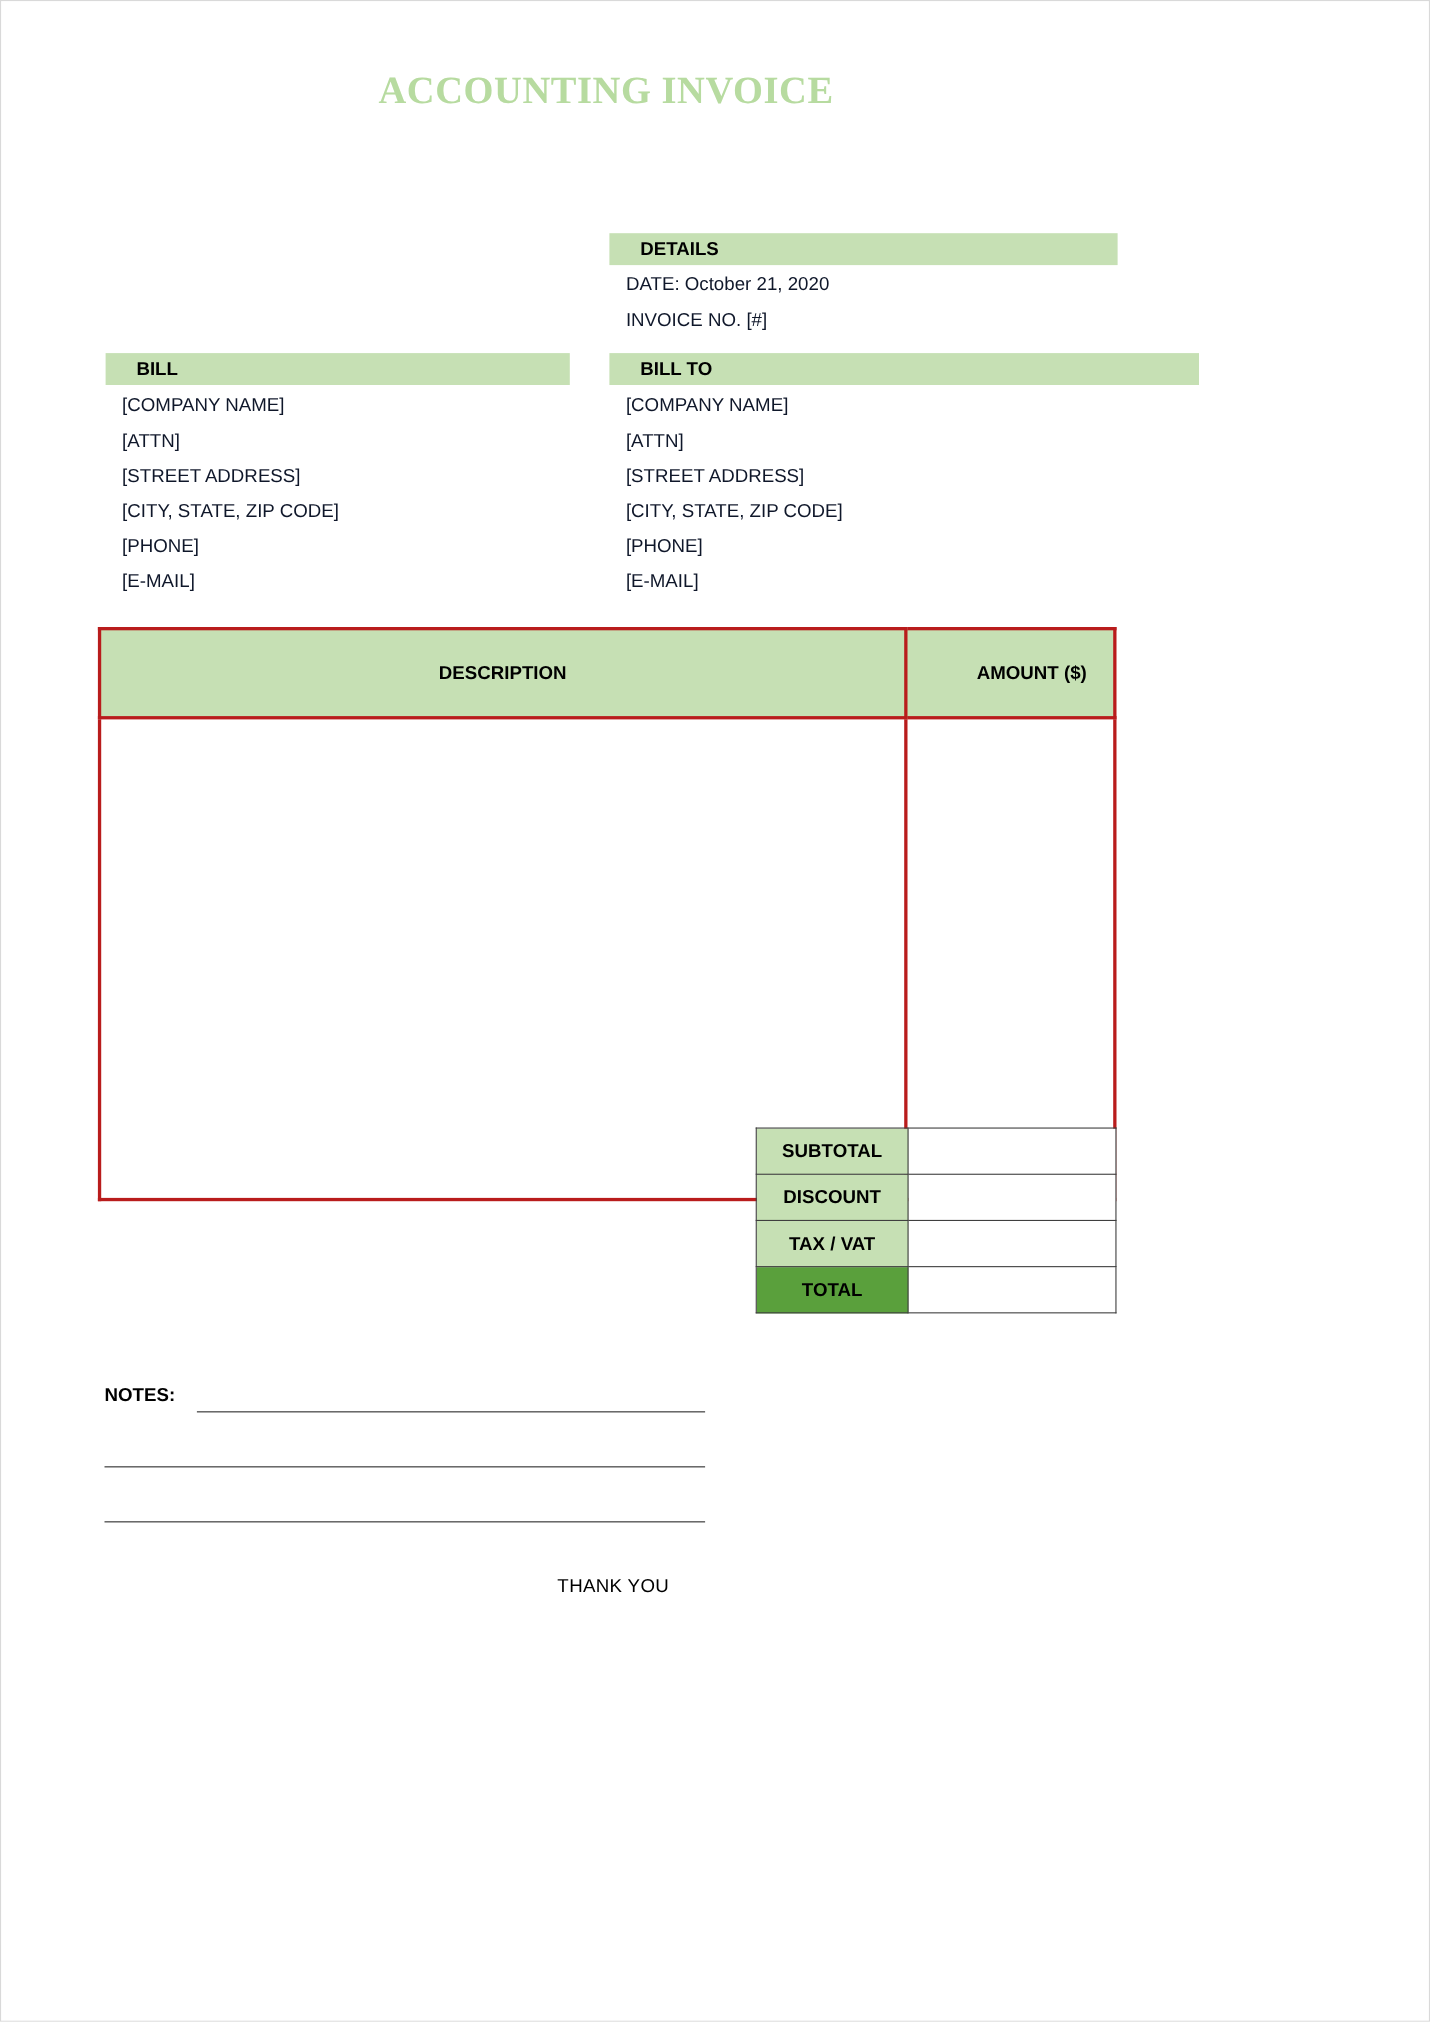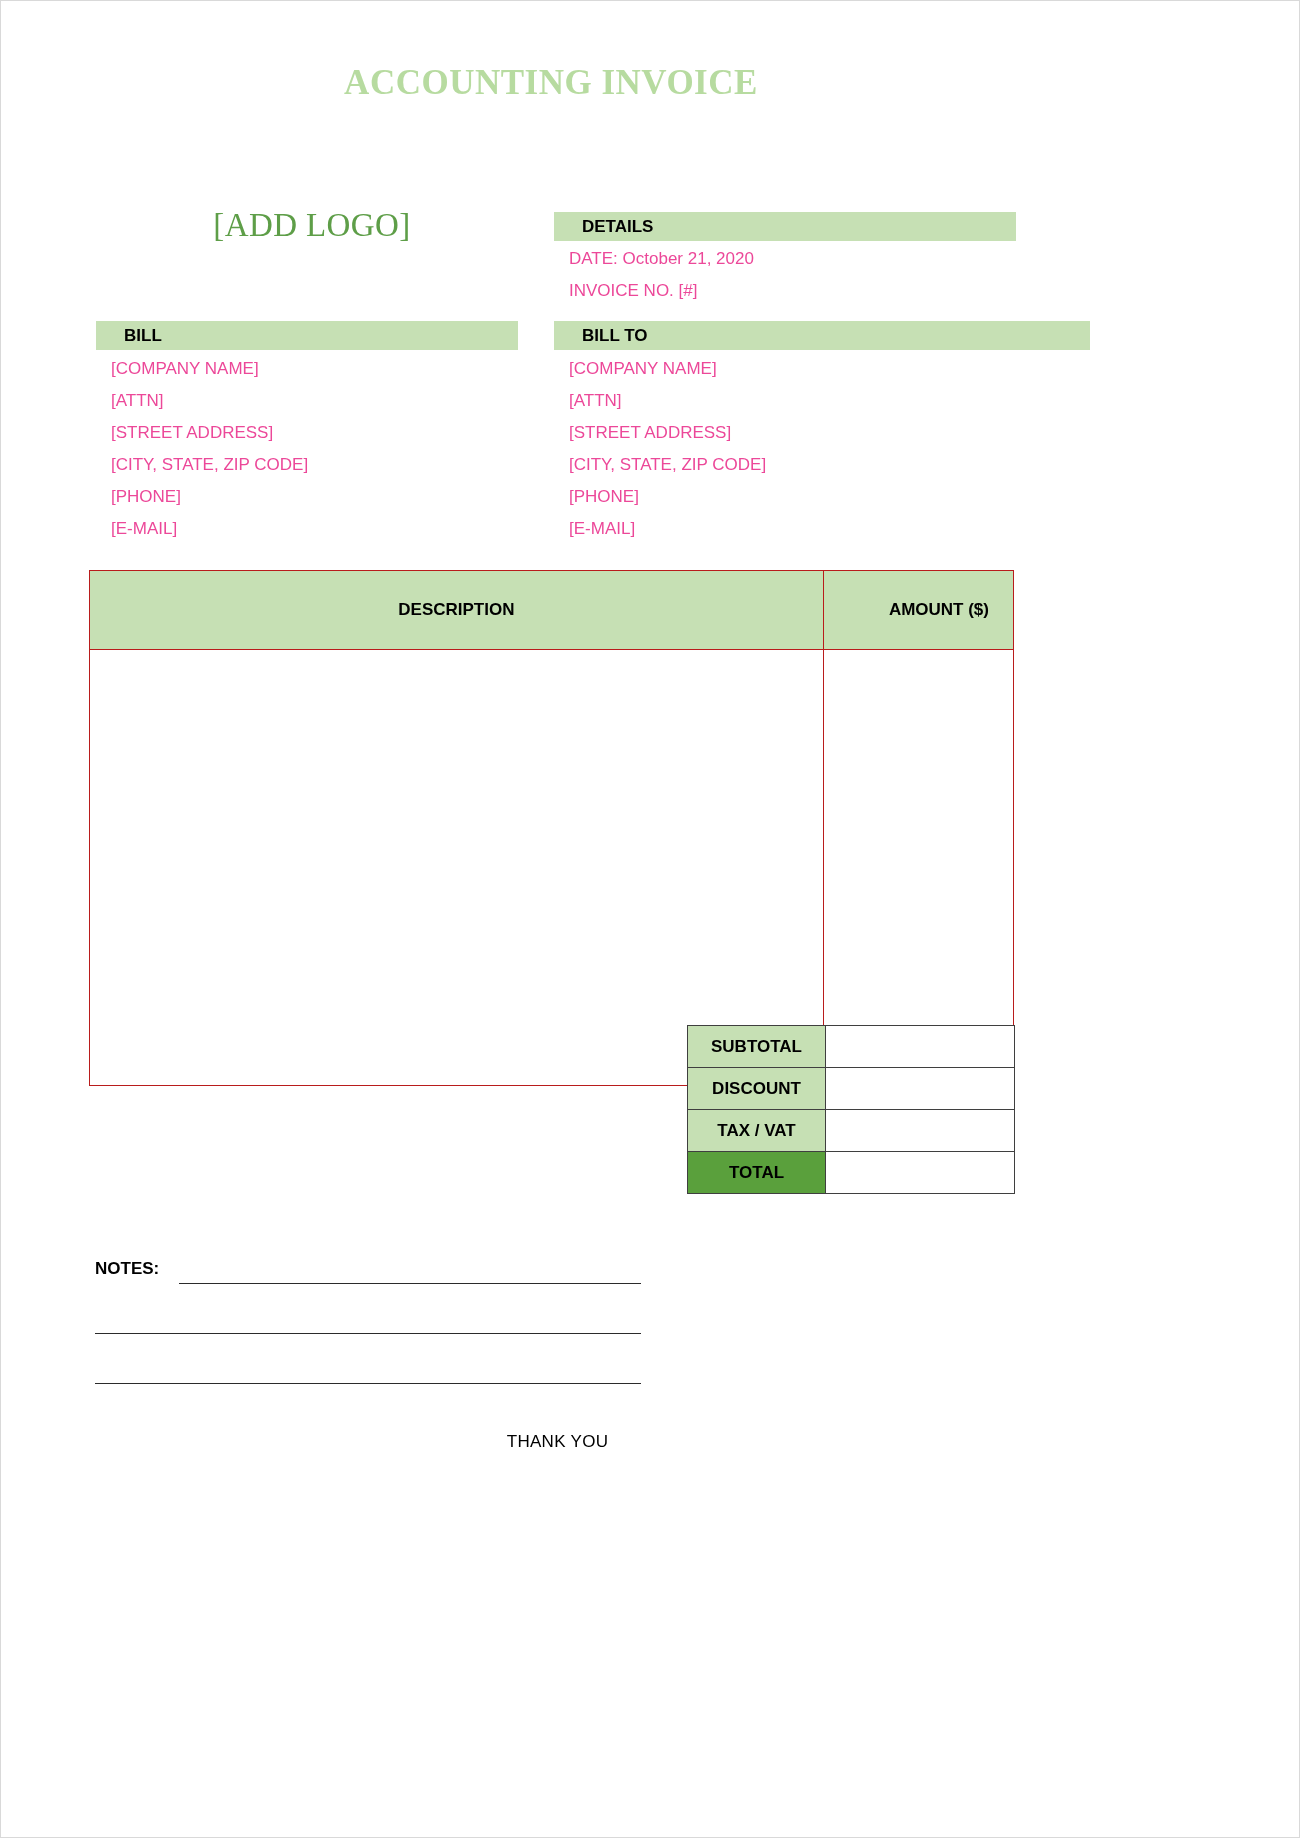--- a/index.html
+++ b/index.html
@@ -64,38 +64,38 @@
     padding-left: 28px;
   }
   #details-bar { left: 553px; top: 211px; width: 462px; }
   #from-bar    { left: 95px;  top: 320px; width: 422px; }
   #billto-bar  { left: 553px; top: 320px; width: 536px; }
 
   
   .line {
     position: absolute;
     font-size: 17px;
-    color: #ec4899;
+    color: #0f172a;
     white-space: nowrap;
   }
   .col-left  { left: 110px; }
   .col-right { left: 568px; }
 
   
   .items-table {
     position: absolute;
     left: 88px;
     top: 569px;
     width: 925px;
     border-collapse: collapse;
     table-layout: fixed;
   }
   .items-table th,
   .items-table td {
-    border: 1px solid #b91c1c;
+    border: 3px solid #b91c1c;
     padding: 16px;
   }
   .items-table thead th {
     background: #c6e0b4;
     height: 46px;
     font-size: 17px;
     font-weight: bold;
     color: #000000;
   }
   .th-desc { text-align: center; }
@@ -166,21 +166,20 @@
     letter-spacing: 0.3px;
   }
 </style>
 </head>
 <body>
 
 <div class="page">
 
   <div class="doc-title">ACCOUNTING INVOICE</div>
 
-  <div class="logo">[ADD LOGO]</div>
 
   <div class="bar" id="details-bar">DETAILS</div>
   <div class="line col-right" style="top:248px;">DATE: October 21, 2020</div>
   <div class="line col-right" style="top:280px;">INVOICE NO. [#]</div>
 
   <div class="bar" id="from-bar">BILL</div>
   <div class="line col-left" style="top:358px;">[COMPANY NAME]</div>
   <div class="line col-left" style="top:390px;">[ATTN]</div>
   <div class="line col-left" style="top:422px;">[STREET ADDRESS]</div>
   <div class="line col-left" style="top:454px;">[CITY, STATE, ZIP CODE]</div>

